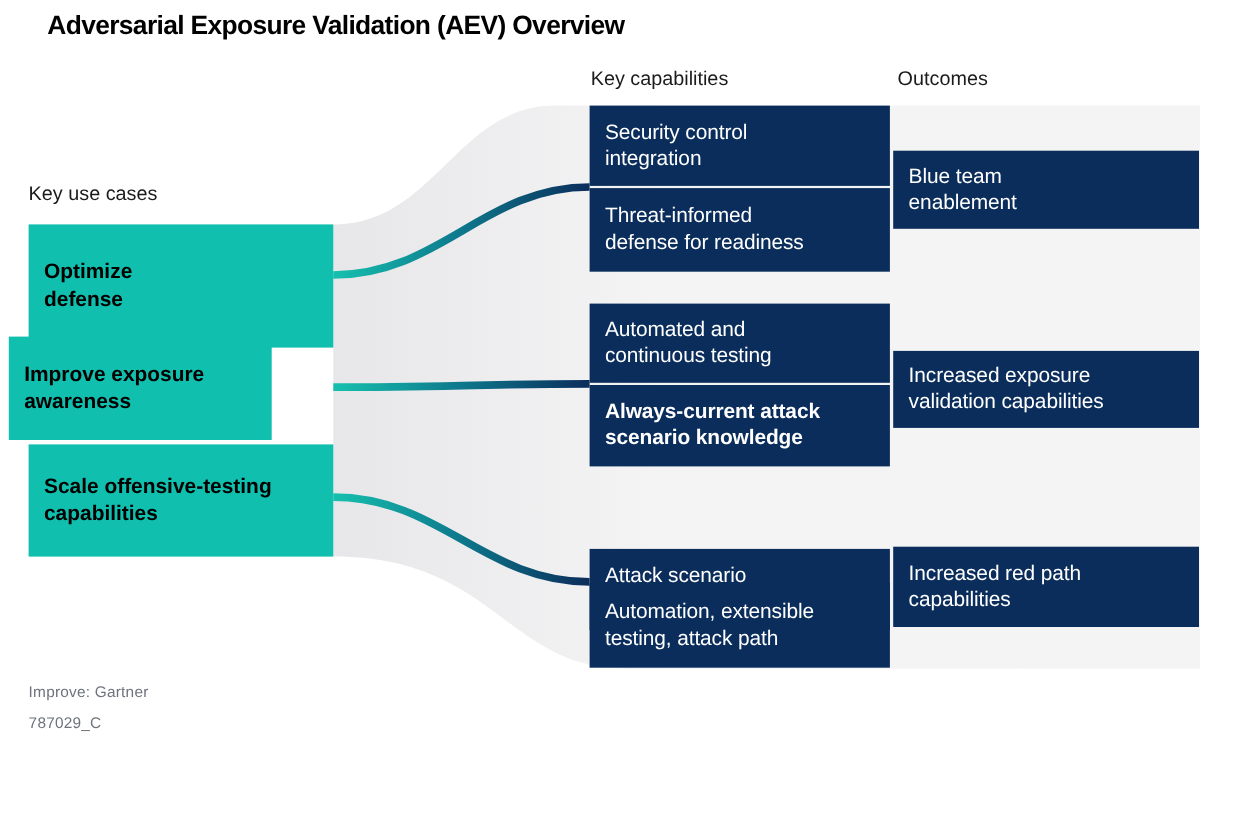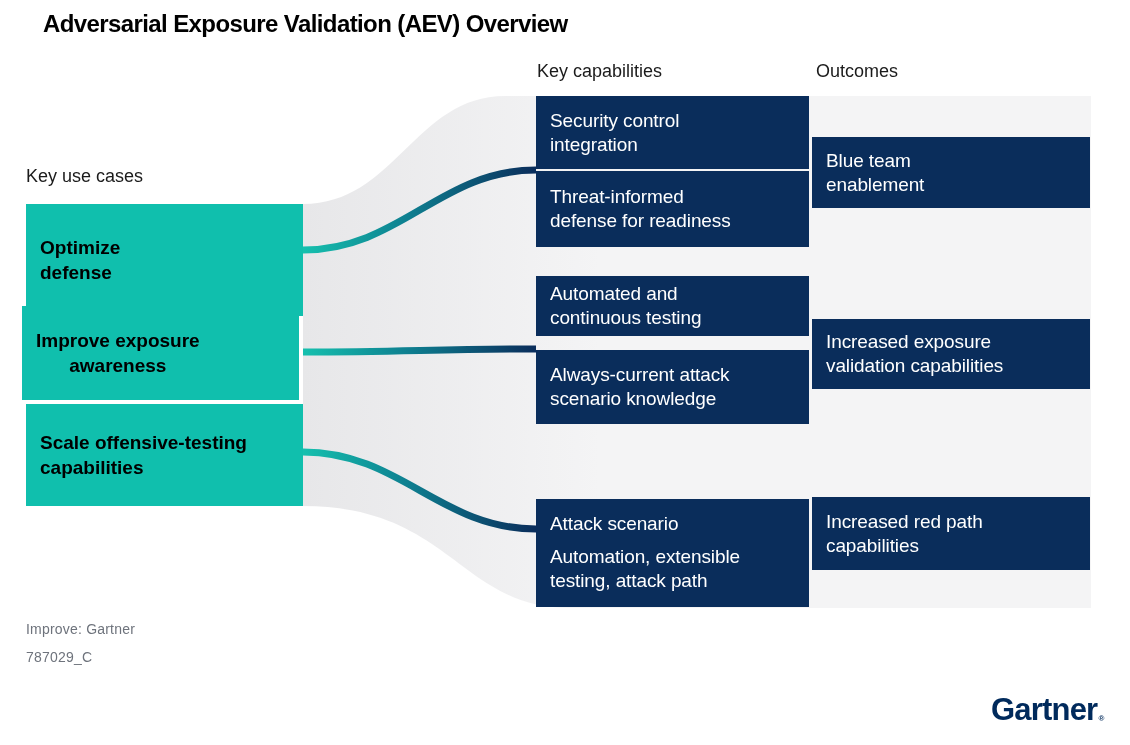--- a/index.html
+++ b/index.html
@@ -67,43 +67,43 @@
   <div class="title">Adversarial Exposure Validation (AEV) Overview</div>
 
   <div class="col-header" style="left:26px;top:166px;">Key use cases</div>
   <div class="col-header" style="left:537px;top:61px;">Key capabilities</div>
   <div class="col-header" style="left:816px;top:61px;">Outcomes</div>
 
   <div class="node teal" style="left:26px;top:204px;width:277px;height:112px;">
     <span class="node-label">Optimize
 defense</span>
   </div>
-  <div class="node teal" style="left:22px;top:306px;width:277px;height:94px;text-align:center;">
+  <div class="node teal" style="left:8px;top:306px;width:239px;height:94px;">
     <span class="node-label">Improve exposure
 awareness</span>
   </div>
   <div class="node teal" style="left:26px;top:404px;width:277px;height:102px;">
     <span class="node-label">Scale offensive-testing
 capabilities</span>
   </div>
 
   <div class="node navy" style="left:536px;top:96px;width:273px;height:73px;">
     <span class="node-label">Security control
 integration</span>
   </div>
   <div class="node navy" style="left:536px;top:171px;width:273px;height:76px;">
     <span class="node-label">Threat-informed
 defense for readiness</span>
   </div>
 
-  <div class="node navy" style="left:536px;top:276px;width:273px;height:60px;">
+  <div class="node navy" style="left:536px;top:276px;width:273px;height:72px;">
     <span class="node-label">Automated and
 continuous testing</span>
   </div>
-  <div class="node navy" style="left:536px;top:350px;width:273px;height:74px;">
+  <div class="node navy" style="left:536px;top:350px;width:273px;height:74px;font-weight:bold;">
     <span class="node-label">Always-current attack
 scenario knowledge</span>
   </div>
 
   <div class="node navy" style="left:536px;top:454px;width:273px;height:74px;margin-top:45px;">
     <span class="node-label">Attack scenario
 creation workbench</span>
   </div>
   <div class="node navy" style="left:536px;top:530px;width:273px;height:77px;">
     <span class="node-label">Automation, extensible
@@ -119,15 +119,14 @@
 validation capabilities</span>
   </div>
   <div class="node navy" style="left:812px;top:497px;width:278px;height:73px;">
     <span class="node-label">Increased red path
 capabilities</span>
   </div>
 
   <div class="source" style="top:621px;">Improve: Gartner</div>
   <div class="source" style="top:649px;">787029_C</div>
 
-  <div class="logo"><span>Gartner</span><span class="reg">®</span></div>
 
 </div>
 
 </body></html>

